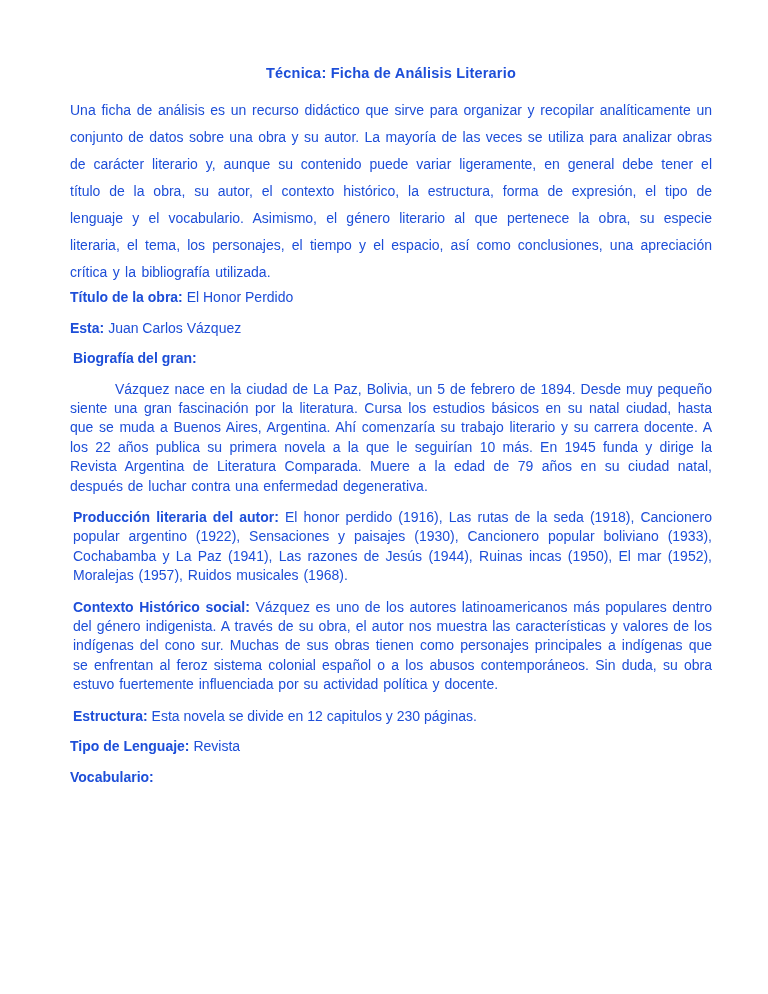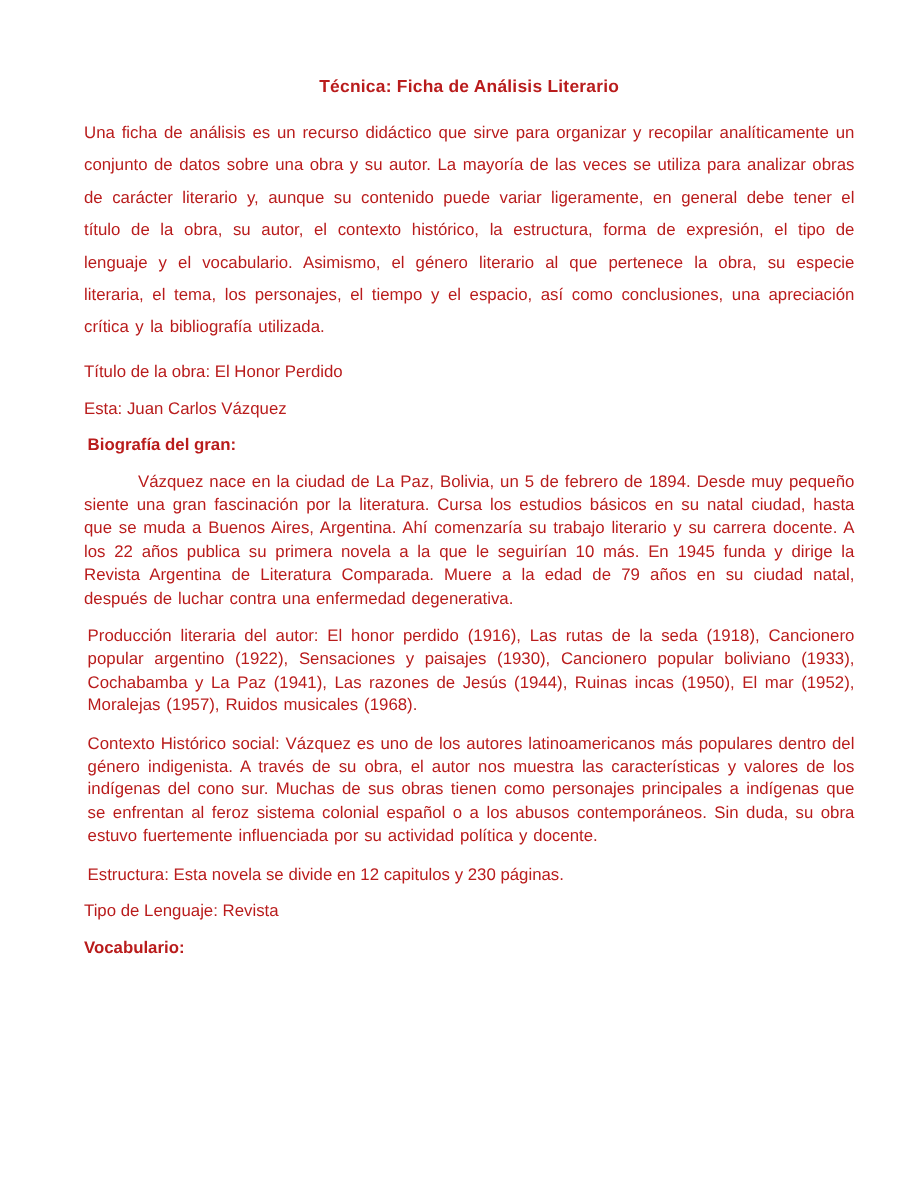--- a/index.html
+++ b/index.html
@@ -9,56 +9,56 @@
   }
   .page {
     position: relative;
     width: 768px;
     height: 994px;
     background: #ffffff;
     box-sizing: border-box;
     padding: 64px 56px 40px 70px;
     font-family: "Liberation Sans", sans-serif;
     font-size: 14px;
-    color: #b91c1c;
+    color: #1d4ed8;
     overflow: hidden;
   }
   .title {
     text-align: center;
     font-weight: bold;
     font-size: 14.5px;
     line-height: 19px;
     margin: 0 0 14px 0;
     letter-spacing: 0.2px;
   }
   p { margin: 0; }
   .just { text-align: justify; }
   .intro {
     line-height: 27px;
-    margin-bottom: 14px;
+    margin-bottom: 2px;
     word-spacing: 1.5px;
   }
   .line {
     line-height: 19px;
     margin-bottom: 11.5px;
   }
   .bold { font-weight: bold; }
   .indent-1 { padding-left: 3px; }
   .single {
     line-height: 19.4px;
     margin-bottom: 12px;
     word-spacing: 1px;
   }
   .bio-text {
     text-indent: 45px;
   }
   .gap-top {
     margin-top: 30px;
   }
-  b { font-weight: normal; }
+  b { font-weight: bold; }
 </style>
 </head>
 <body>
 
 <div class="page">
 
   <div class="title">Técnica: Ficha de Análisis Literario</div>
 
   <p class="intro just">Una ficha de análisis es un recurso didáctico que sirve para organizar y recopilar analíticamente un conjunto de datos sobre una obra y su autor. La mayoría de las veces se utiliza para analizar obras de carácter literario y, aunque su contenido puede variar ligeramente, en general debe tener el título de la obra, su autor, el contexto histórico, la estructura, forma de expresión, el tipo de lenguaje y el vocabulario. Asimismo, el género literario al que pertenece la obra, su especie literaria, el tema, los personajes, el tiempo y el espacio, así como conclusiones, una apreciación crítica y la bibliografía utilizada.</p>
 

